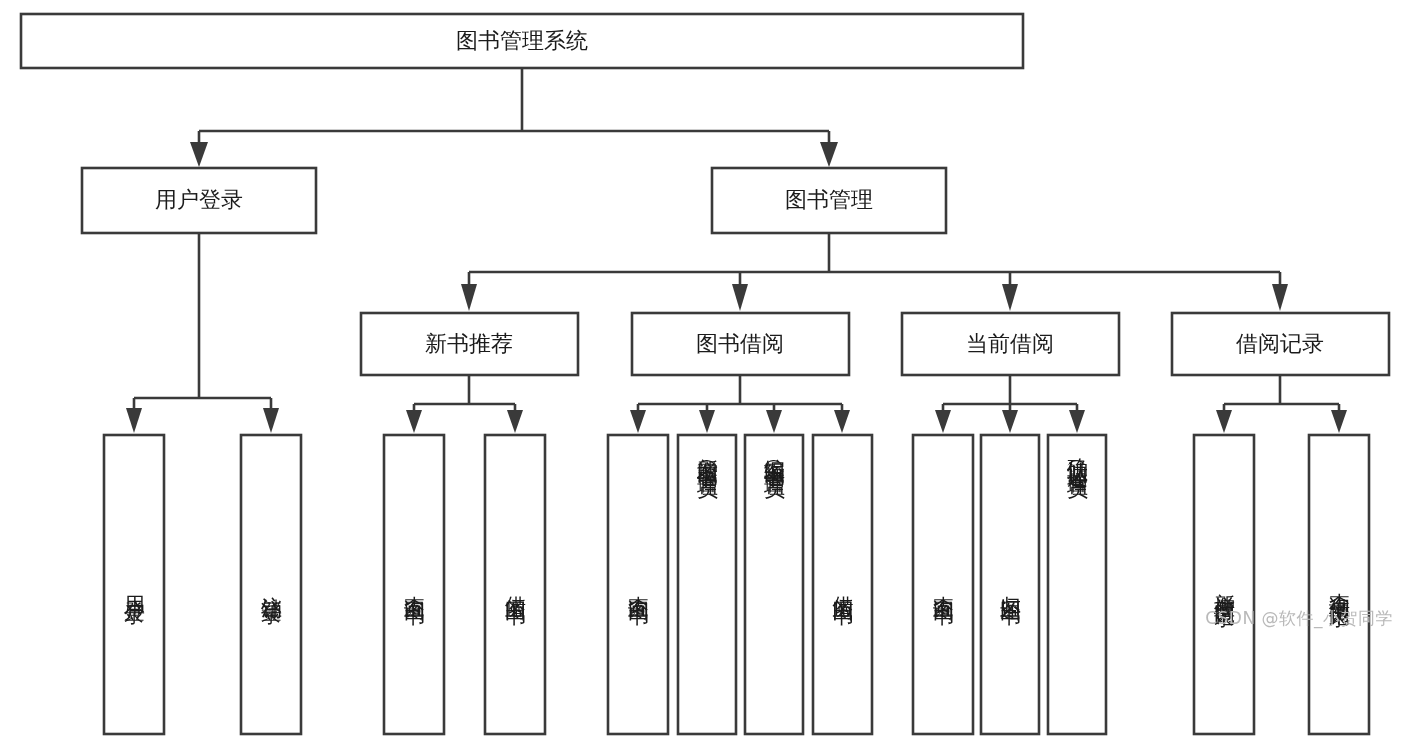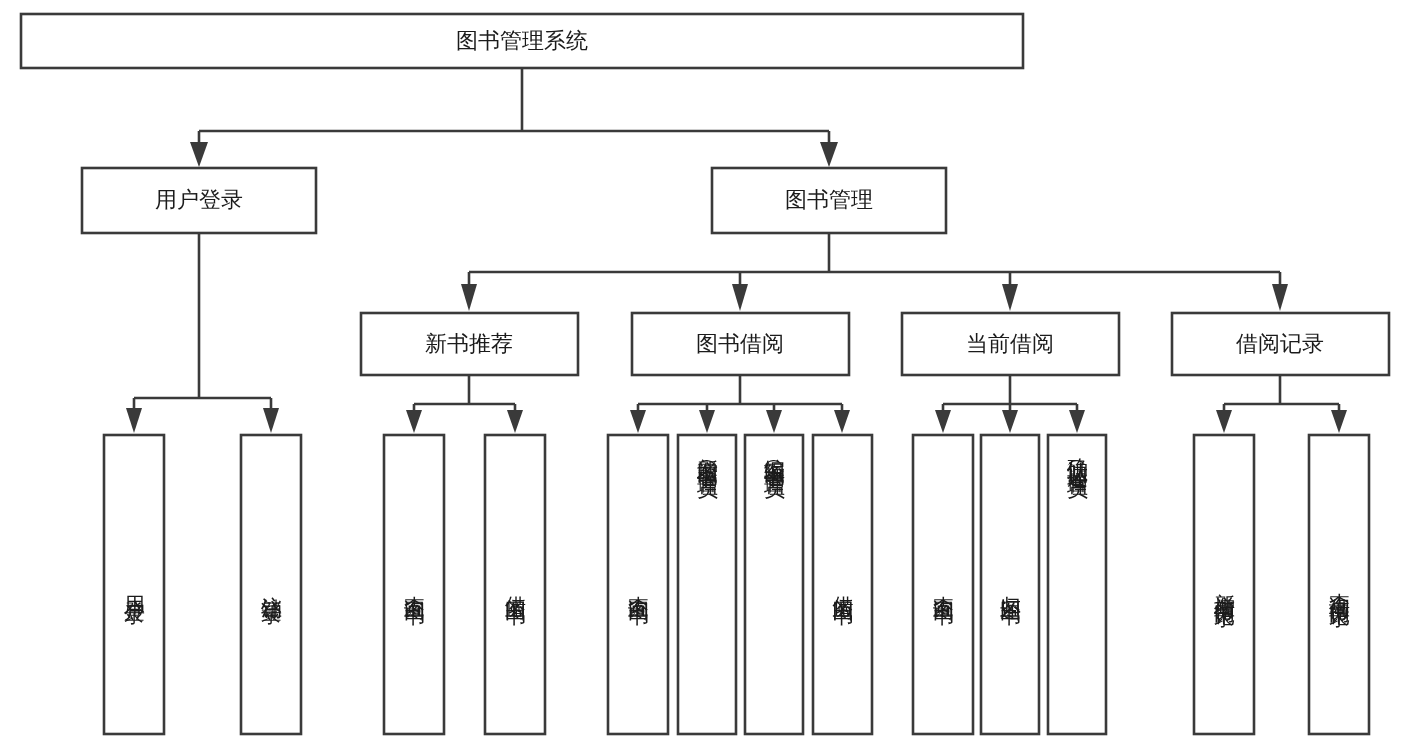--- a/index.html
+++ b/index.html
@@ -237,13 +237,14 @@
     <span class="leaf-label">确认归还（管理员）</span>
   </div>
 
   <div class="leaf-label-wrap" style="left:1194px; top:435px; width:60px; height:299px;">
     <span class="leaf-label">新增借阅记录</span>
   </div>
   <div class="leaf-label-wrap" style="left:1309px; top:435px; width:60px; height:299px;">
     <span class="leaf-label">查询借阅记录</span>
   </div>
 
+  <div class="watermark">CSDN @软件_小贺同学</div>
 </div>
 
 </body></html>

